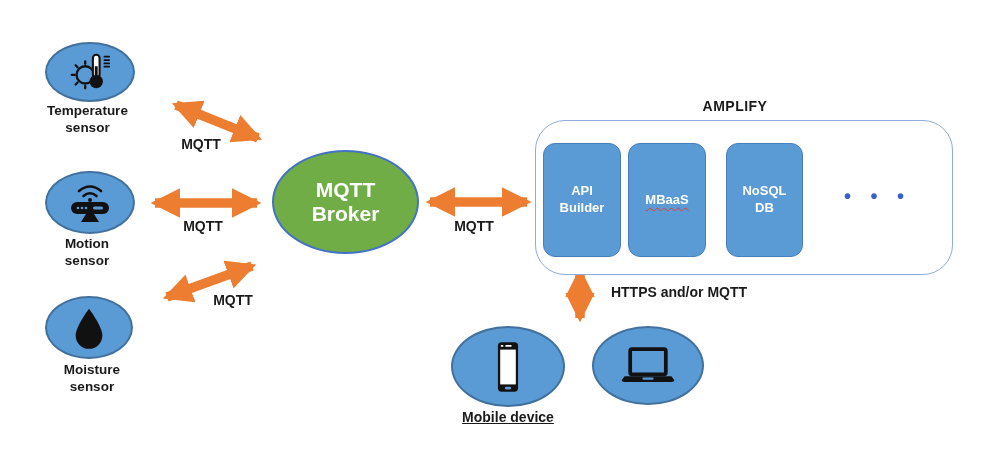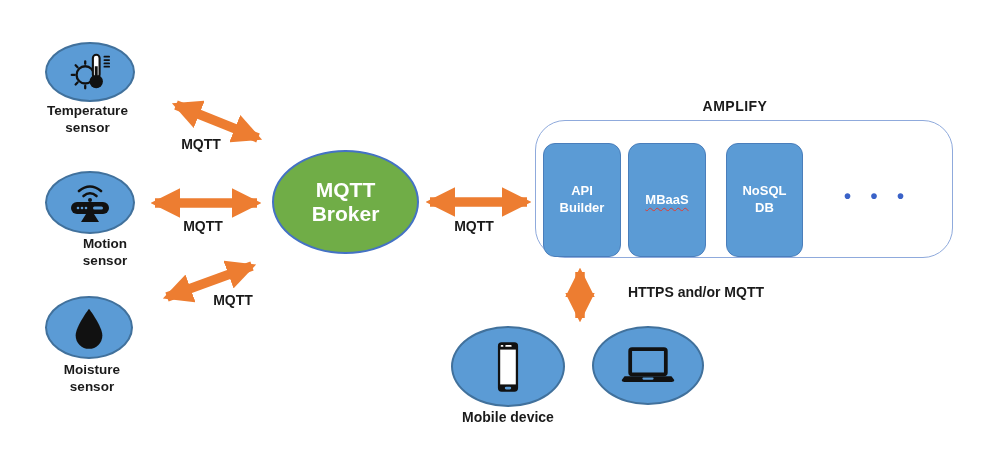--- a/index.html
+++ b/index.html
@@ -83,60 +83,60 @@
       </g>
       <circle cx="24" cy="19" r="2" fill="#111"></circle>
       <rect x="5" y="21" width="38" height="12" rx="6" fill="#111"></rect>
       <circle cx="12" cy="27" r="1.3" fill="#5B9BD5"></circle>
       <circle cx="16" cy="27" r="1.3" fill="#5B9BD5"></circle>
       <circle cx="20" cy="27" r="1.3" fill="#5B9BD5"></circle>
       <rect x="27" y="25.5" width="10" height="3" rx="1.5" fill="#5B9BD5"></rect>
       <path d="M20 33 L28 33 L33 41 L15 41 Z" fill="#111"></path>
     </svg>
   </div>
-  <div class="abs node-label" style="left:45px;top:236px;width:120px;">Motion
+  <div class="abs node-label" style="left:27px;top:236px;width:120px;">Motion
 sensor</div>
 
   <div class="abs ellipse" style="left:45px;top:296px;width:88px;height:63px;">
     <svg class="icon" width="40" height="44" viewBox="0 0 48 52">
       <path d="M24 3 C 24 3 8 24 8 35 a16 16 0 0 0 32 0 C 40 24 24 3 24 3 Z" fill="#111"></path>
     </svg>
   </div>
   <div class="abs node-label" style="left:32px;top:362px;width:120px;">Moisture
 sensor</div>
 
   <div class="abs ellipse broker" style="left:272px;top:150px;width:147px;height:104px;">MQTT
 Broker</div>
 
   <div class="abs edge-label" style="left:161px;top:136px;width:80px;">MQTT</div>
   <div class="abs edge-label" style="left:163px;top:218px;width:80px;">MQTT</div>
   <div class="abs edge-label" style="left:193px;top:292px;width:80px;">MQTT</div>
   <div class="abs edge-label" style="left:434px;top:218px;width:80px;">MQTT</div>
-  <div class="abs edge-label" style="left:594px;top:284px;width:170px;text-align:right;">HTTPS and/or MQTT</div>
+  <div class="abs edge-label" style="left:594px;top:284px;width:170px;text-align:center;">HTTPS and/or MQTT</div>
 
   <div class="abs amplify-title" style="left:660px;top:92px;width:150px;margin-top:6px;">AMPLIFY</div>
-  <div class="abs container-box" style="left:535px;top:120px;width:418px;height:138px;">
+  <div class="abs container-box" style="left:535px;top:120px;width:418px;height:155px;">
     <div class="abs service-box" style="left:7px;top:22px;width:78px;height:114px;">API
 Builder</div>
     <div class="abs service-box" style="left:92px;top:22px;width:78px;height:114px;"><span class="squiggle">MBaaS</span></div>
     <div class="abs service-box" style="left:178px;top:22px;width:77px;height:114px;margin-left:12px;">NoSQL
 DB</div>
     <div class="abs dots" style="left:288px;top:64px;width:100px;">• • •</div>
   </div>
 
   <div class="abs ellipse" style="left:451px;top:326px;width:114px;height:81px;">
     <svg class="icon" width="44" height="56" viewBox="0 0 48 60">
       <rect x="13" y="3" width="22" height="54" rx="4" fill="#111"></rect>
       <rect x="15.5" y="11" width="17" height="38" fill="#fff"></rect>
       <rect x="16" y="6" width="3" height="2" rx="1" fill="#fff"></rect>
       <rect x="21" y="6" width="7" height="2" rx="1" fill="#fff"></rect>
       <rect x="20.5" y="51.5" width="7" height="3" rx="1.5" fill="#5B9BD5"></rect>
     </svg>
   </div>
-  <div class="abs edge-label" style="left:448px;top:409px;width:120px;">Mobile device</div>
+  <div class="abs edge-label" style="left:448px;top:409px;width:120px;text-decoration:underline;">Mobile device</div>
 
   <div class="abs ellipse" style="left:592px;top:326px;width:112px;height:79px;">
     <svg class="icon" width="60" height="42" viewBox="0 0 64 42">
       <rect x="13" y="3" width="38" height="27" rx="2" fill="none" stroke="#111" stroke-width="4"></rect>
       <path d="M7 32 L57 32 L60 36 Q 60 38 57 38 L7 38 Q 4 38 4 36 Z" fill="#111"></path>
       <rect x="26" y="33.2" width="12" height="2.4" rx="1.2" fill="#5B9BD5"></rect>
     </svg>
   </div>
 
 </div>

